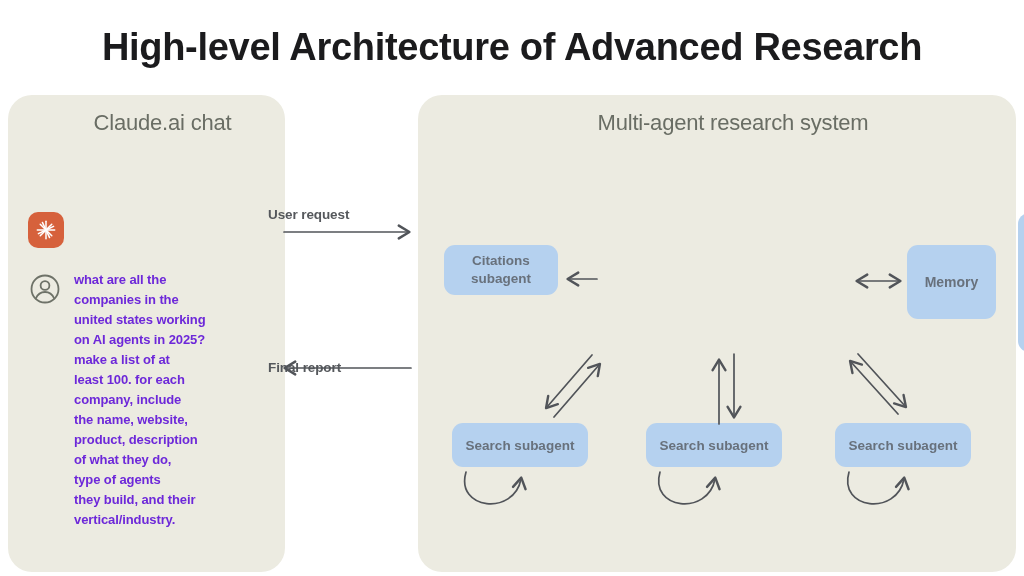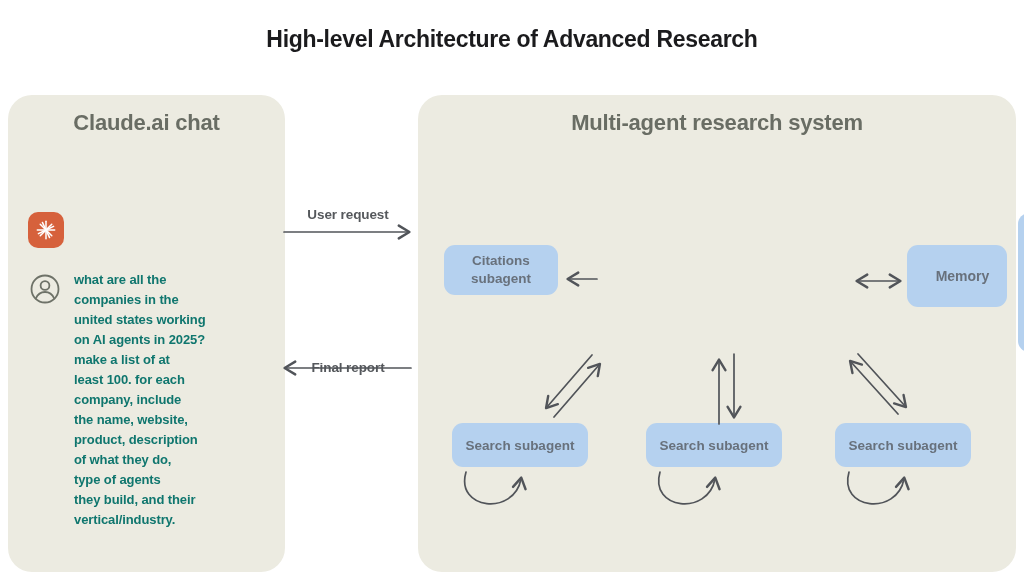--- a/index.html
+++ b/index.html
@@ -5,69 +5,69 @@
   html,body{margin:0;padding:0;}
   body{
     width:1024px;height:576px;background:#ffffff;
     font-family:"Liberation Sans","DejaVu Sans",sans-serif;
     position:relative;overflow:hidden;
   }
   .stage{position:absolute;left:0;top:0;width:1024px;height:576px;}
 
   .page-title{
     position:absolute;left:0;top:26px;width:1024px;
-    text-align:center;font-size:23px;font-weight:800;color:#1b1b1d;
+    text-align:center;font-size:38px;font-weight:800;color:#1b1b1d;
     letter-spacing:-0.3px;
   }
 
   .panel{
     position:absolute;background:#ECEBE1;border-radius:24px;
   }
   .panel-left{left:8px;top:95px;width:277px;height:477px;}
   .panel-right{left:418px;top:95px;width:598px;height:477px;}
 
   .panel-heading{
     position:absolute;top:15px;left:0;width:100%;text-align:center;
-    font-size:22px;font-weight:700;color:#696d64;letter-spacing:-0.2px;
+    font-size:22px;font-weight:400;color:#696d64;letter-spacing:-0.2px;padding-left:16px;
   }
 
   .claude-icon{
     position:absolute;left:20px;top:117px;width:36px;height:36px;
     background:#D6613C;border-radius:10px;display:flex;align-items:center;justify-content:center;
   }
   .assistant-prompt{
     position:absolute;left:66px;top:114px;width:170px;
     font-size:15.5px;font-weight:800;color:#6e7276;line-height:21px;
     white-space:pre-line;letter-spacing:-0.1px;
   }
   .user-icon{
     position:absolute;left:21px;top:178px;width:32px;height:32px;
   }
   .user-message{
     position:absolute;left:66px;top:175px;width:200px;
-    font-size:13px;font-weight:700;color:#0f766e;line-height:20px;
+    font-size:13px;font-weight:700;color:#6d28d9;line-height:20px;
     white-space:pre-line;letter-spacing:-0.1px;
   }
 
   .flow-label{
-    position:absolute;width:160px;text-align:center;
+    position:absolute;width:160px;
     font-size:13.5px;font-weight:800;color:#55585c;letter-spacing:-0.1px;
   }
   .flow-label-user{left:268px;top:207px;}
   .flow-label-final{left:268px;top:343px;margin-top:17px;}
 
   .bluebox{
     position:absolute;background:#B5D1EF;border-radius:11px;
     display:flex;flex-direction:column;align-items:center;justify-content:center;
     color:#68717c;text-align:center;
   }
   .lead-agent{left:600px;top:118px;width:248px;height:139px;}
 
   .citations-box{left:26px;top:150px;width:114px;height:50px;font-size:13.5px;font-weight:800;line-height:18px;white-space:pre-line;}
-  .memory-box{left:489px;top:150px;width:89px;height:62px;font-size:14px;font-weight:800;padding-left:11px;}
+  .memory-box{left:489px;top:150px;width:89px;height:74px;font-size:14px;font-weight:800;}
   .search-box{top:328px;width:136px;height:44px;font-size:13.5px;font-weight:800;}
   .search-1{left:34px;}
   .search-2{left:228px;}
   .search-3{left:417px;}
 
   svg.overlay{position:absolute;left:0;top:0;width:1024px;height:576px;pointer-events:none;}
 </style>
 </head>
 <body>
 

